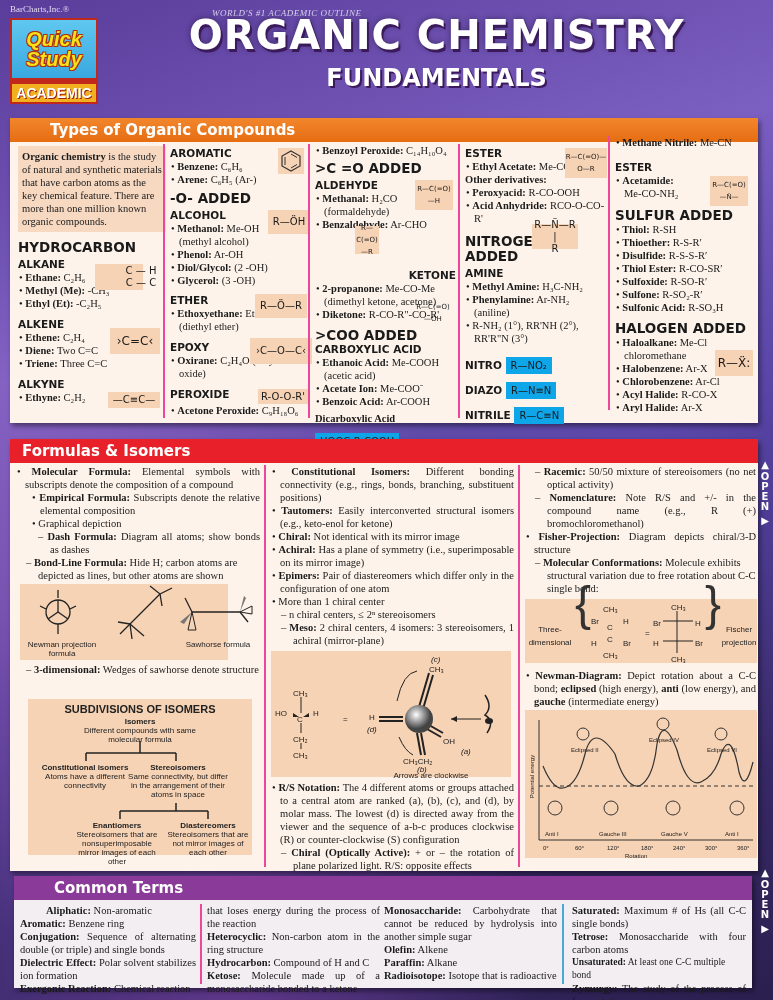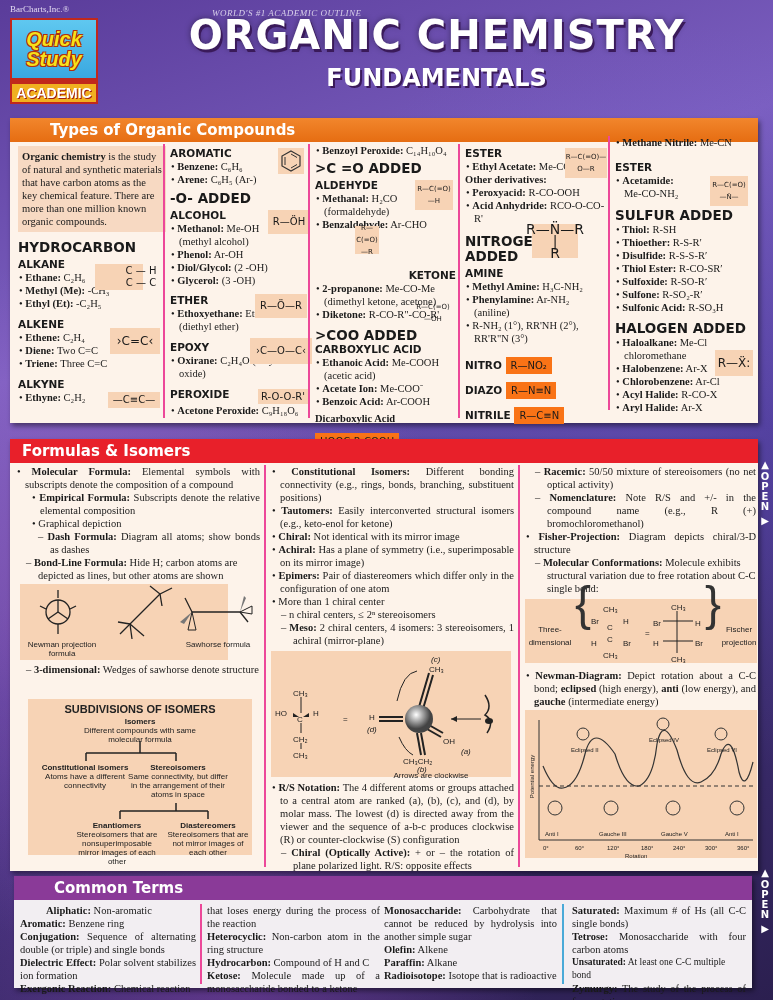--- a/index.html
+++ b/index.html
@@ -59,21 +59,21 @@
   .red-head { background: #e8202a; padding-left: 12px; font-size: 15px; }
   .purple-head { background: #8a3a98; font-size: 15px; }
   .col { position: absolute; font-size: 10.5px; line-height: 13px; }
   .vline { border-left: 2px solid #ec4899; }
   .sec { font-family: "DejaVu Sans", sans-serif; font-weight: bold; font-size: 13.5px; margin-top: 4px; line-height: 15px; }
   .sub { font-family: "DejaVu Sans", sans-serif; font-weight: bold; font-size: 10.5px; margin-top: 3px; line-height: 13px; }
   .it { padding-left: 9px; text-indent: -8px; }
   .it::before { content: "• "; }
   .b { font-weight: bold; }
   .box {
-    display: inline-block; background: #f97316; font-family: "DejaVu Sans", sans-serif;
+    display: inline-block; background: #0ea5e9; font-family: "DejaVu Sans", sans-serif;
     font-size: 10px; padding: 2px 5px; line-height: 13px;
   }
   .fbox { position: absolute; background: #f7d3b5; font-family: "DejaVu Sans", sans-serif; font-size: 10px;
     display: flex; align-items: center; justify-content: center; text-align: center; line-height: 12px; }
   .intro { background: #f7d9c2; padding: 4px; font-size: 10.5px; line-height: 13px; }
   .lv1 { padding-left: 24px; text-indent: -8px; }
   .lv1::before { content: "• "; }
   .dash { padding-left: 22px; text-indent: -12px; }
   .dash::before { content: "– "; }
   .dash2 { padding-left: 34px; text-indent: -12px; }
@@ -190,21 +190,21 @@
     <div class="sec" style="margin-top:9px; width:70px;">NITROGEN ADDED</div>
     <div class="sub">AMINE</div>
     <div class="it"><span class="b">Methyl Amine:</span><span> H₃C-NH₂</span></div>
     <div class="it"><span class="b">Phenylamine:</span><span> Ar-NH₂ (aniline)</span></div>
     <div class="it"><span>R-NH₂ (1°), RR'NH (2°), RR'R"N (3°)</span></div>
     <div class="sub" style="margin-top:12px;"><span>NITRO</span> <span class="box" style="font-weight:normal;">R—NO₂</span></div>
     <div class="sub" style="margin-top:8px;"><span>DIAZO</span> <span class="box" style="font-weight:normal;">R—N≡N</span></div>
     <div class="sub" style="margin-top:8px;"><span>NITRILE</span> <span class="box" style="font-weight:normal;">R—C≡N</span></div>
   </div>
   <div class="fbox" style="left:555px; top:30px; width:42px; height:30px; font-size:7px;">R—C(=O)—O—R</div>
-  <div class="fbox" style="left:522px; top:106px; width:46px; height:34px; white-space:pre; font-size:14px;">R—N̈—R
+  <div class="fbox" style="left:522px; top:106px; width:46px; height:25px; white-space:pre; font-size:10px;">R—N̈—R
 |
 R</div>
 
   <div class="col vline" style="left:598px; top:18px; width:145px; height:274px; padding-left:5px;">
     <div class="it"><span class="b">Methane Nitrile:</span><span> Me-CN</span></div>
     <div class="sub" style="margin-top:12px;">ESTER</div>
     <div class="it"><span class="b">Acetamide:</span><br><span> Me-CO-NH₂</span></div>
     <div class="sec" style="margin-top:8px;">SULFUR ADDED</div>
     <div class="it"><span class="b">Thiol:</span><span> R-SH</span></div>
     <div class="it"><span class="b">Thioether:</span><span> R-S-R′</span></div>

